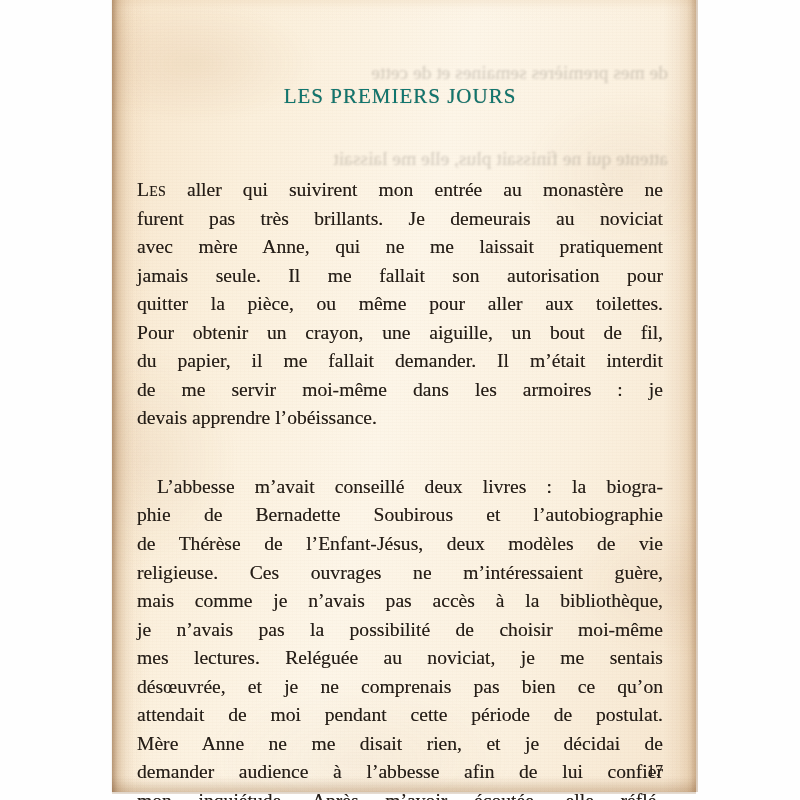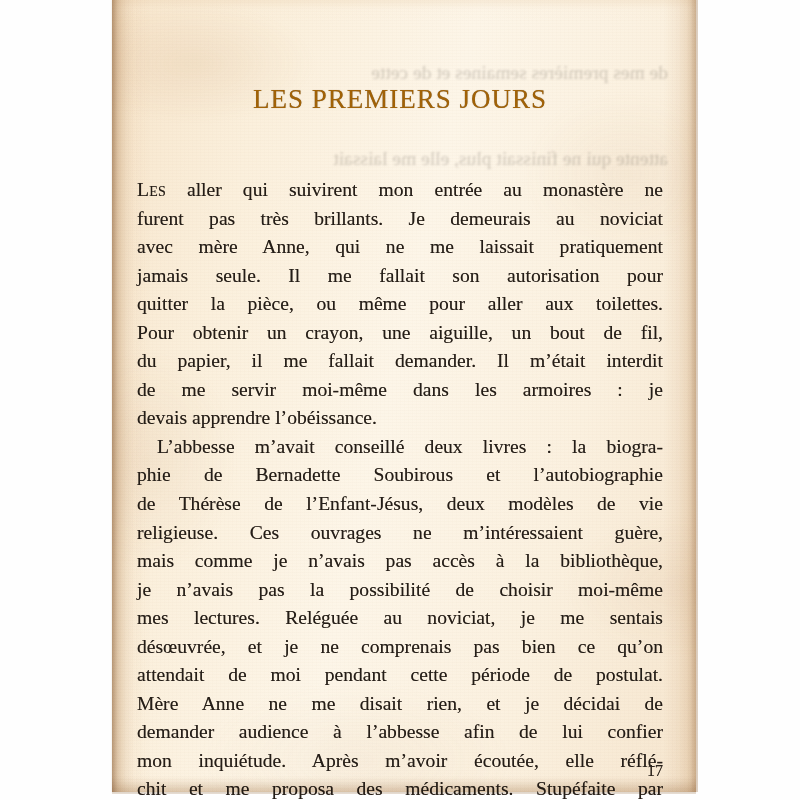--- a/index.html
+++ b/index.html
@@ -127,23 +127,23 @@
     height: 792px;
   }
 
   .chapter-title {
     position: absolute;
     left: 0;
     top: 84px;
     width: 526px;
     text-align: center;
     font-family: "Liberation Serif", serif;
-    font-size: 27px;
+    font-size: 21px;
     letter-spacing: 1.0px;
-    color: #a16207;
+    color: #0f766e;
     font-weight: 400;
     text-shadow: 0 0 0.7px rgba(40,30,22,0.5);
   }
 
   .body-text {
     position: absolute;
     left: 0;
     top: 176px;
     width: 526px;
     font-family: "Liberation Serif", serif;
@@ -171,20 +171,21 @@
     display: block;
     text-align: justify;
     text-align-last: justify;
     white-space: pre;
   }
   .ln.last {
     text-align-last: left;
   }
   .ln.indent-first {
     text-indent: 20px;
+    margin-top: 40px;
   }
 
   .folio {
     position: absolute;
     left: 0;
     top: 762px;
     width: 526px;
     text-align: right;
     font-family: "Liberation Serif", serif;
     font-size: 16px;

